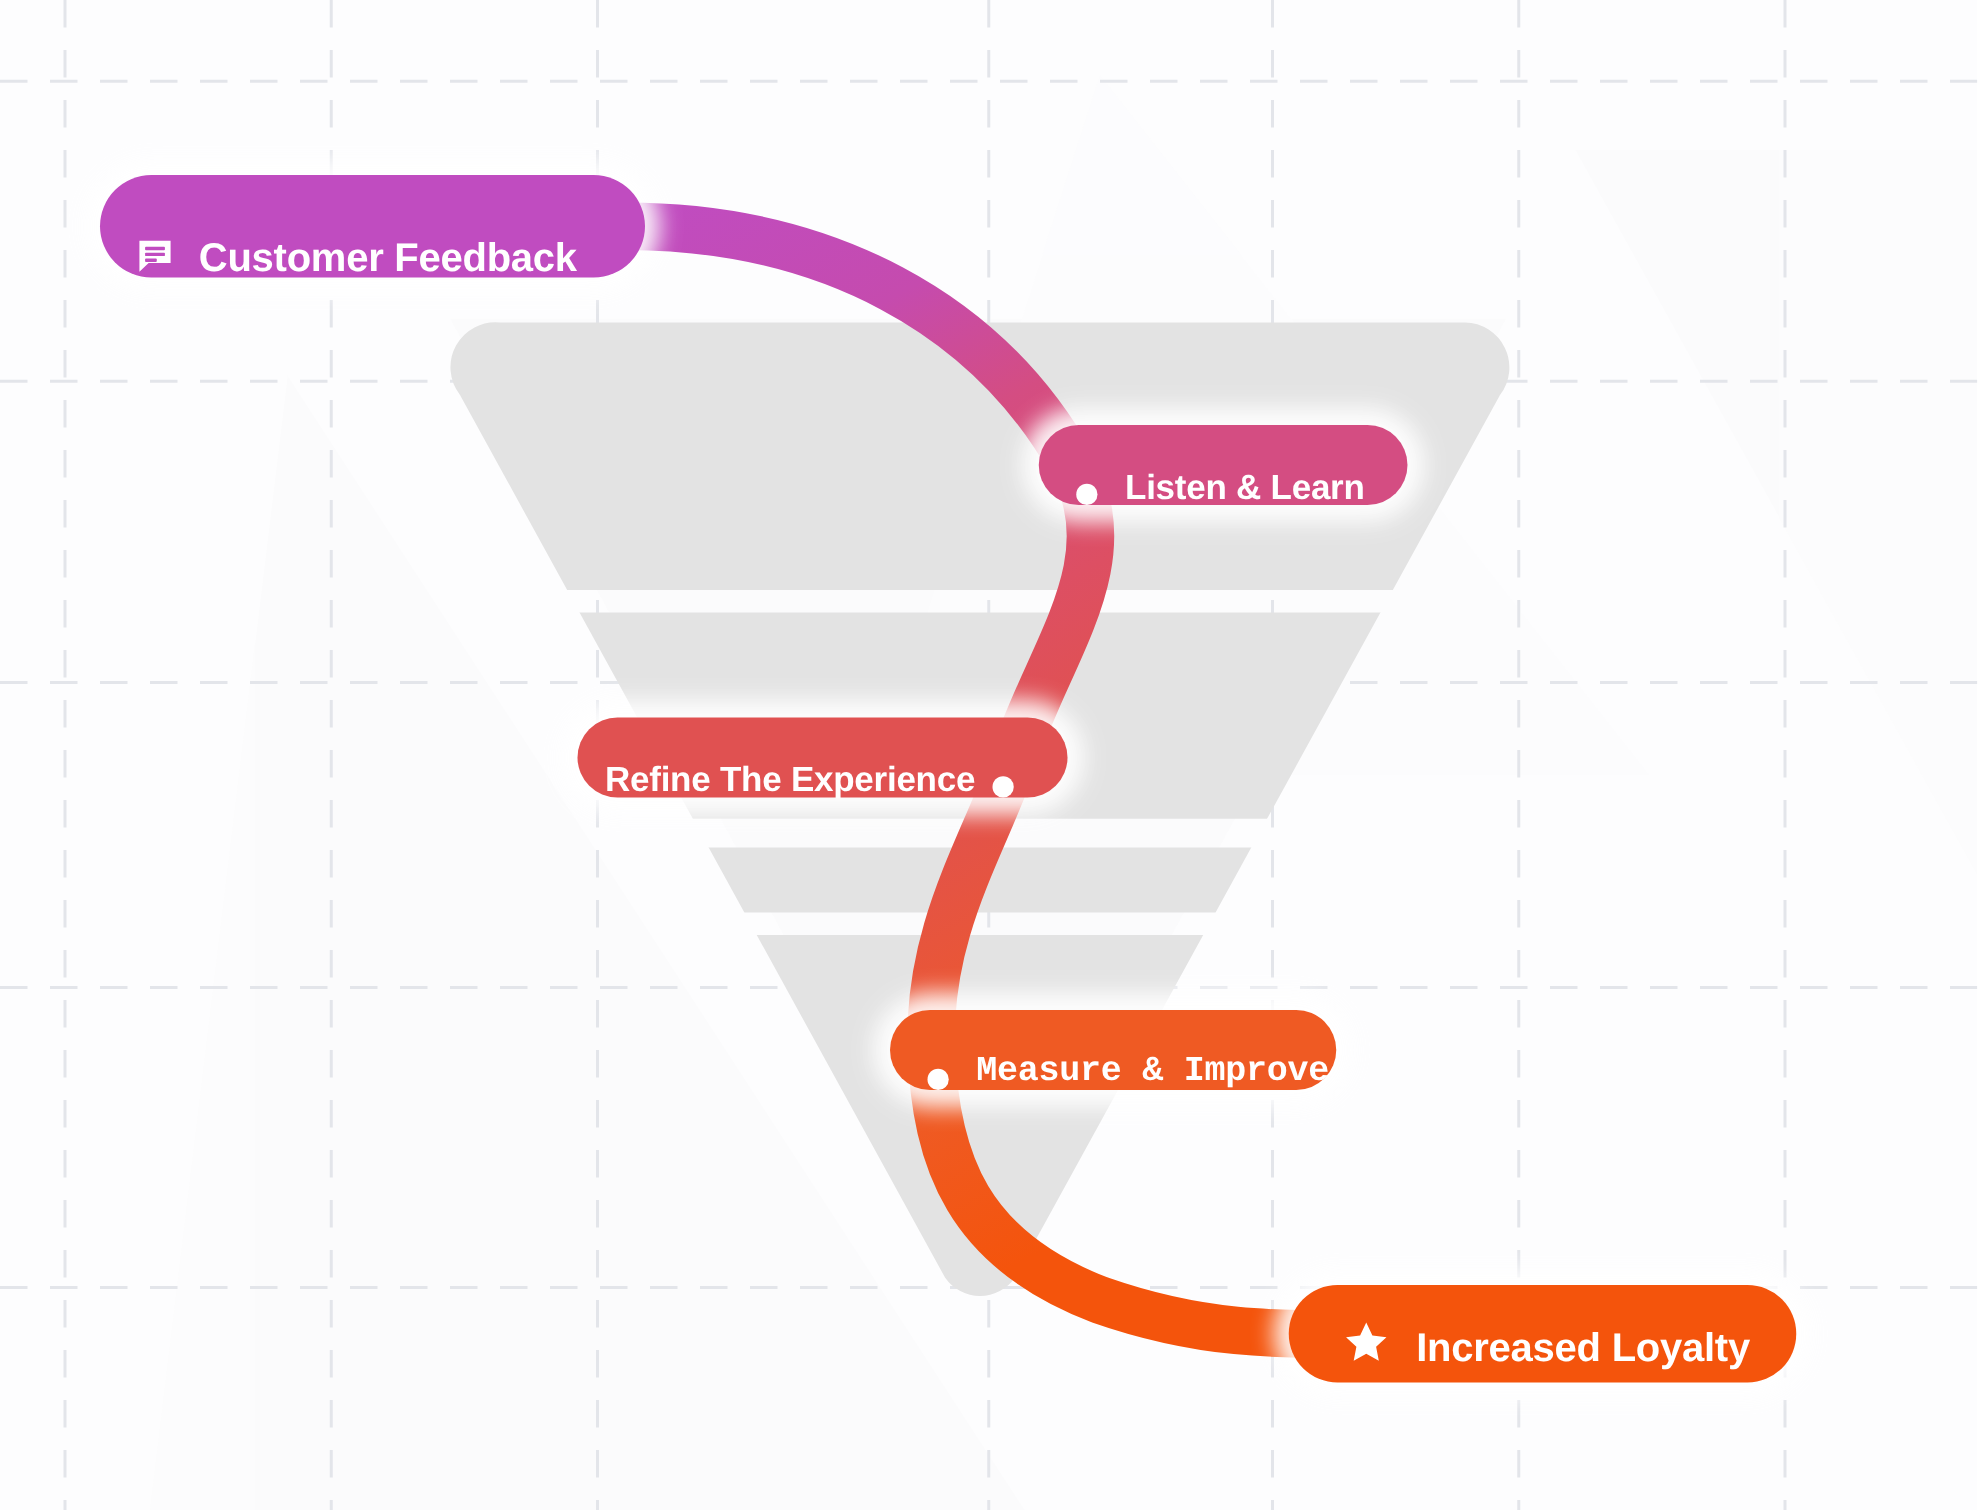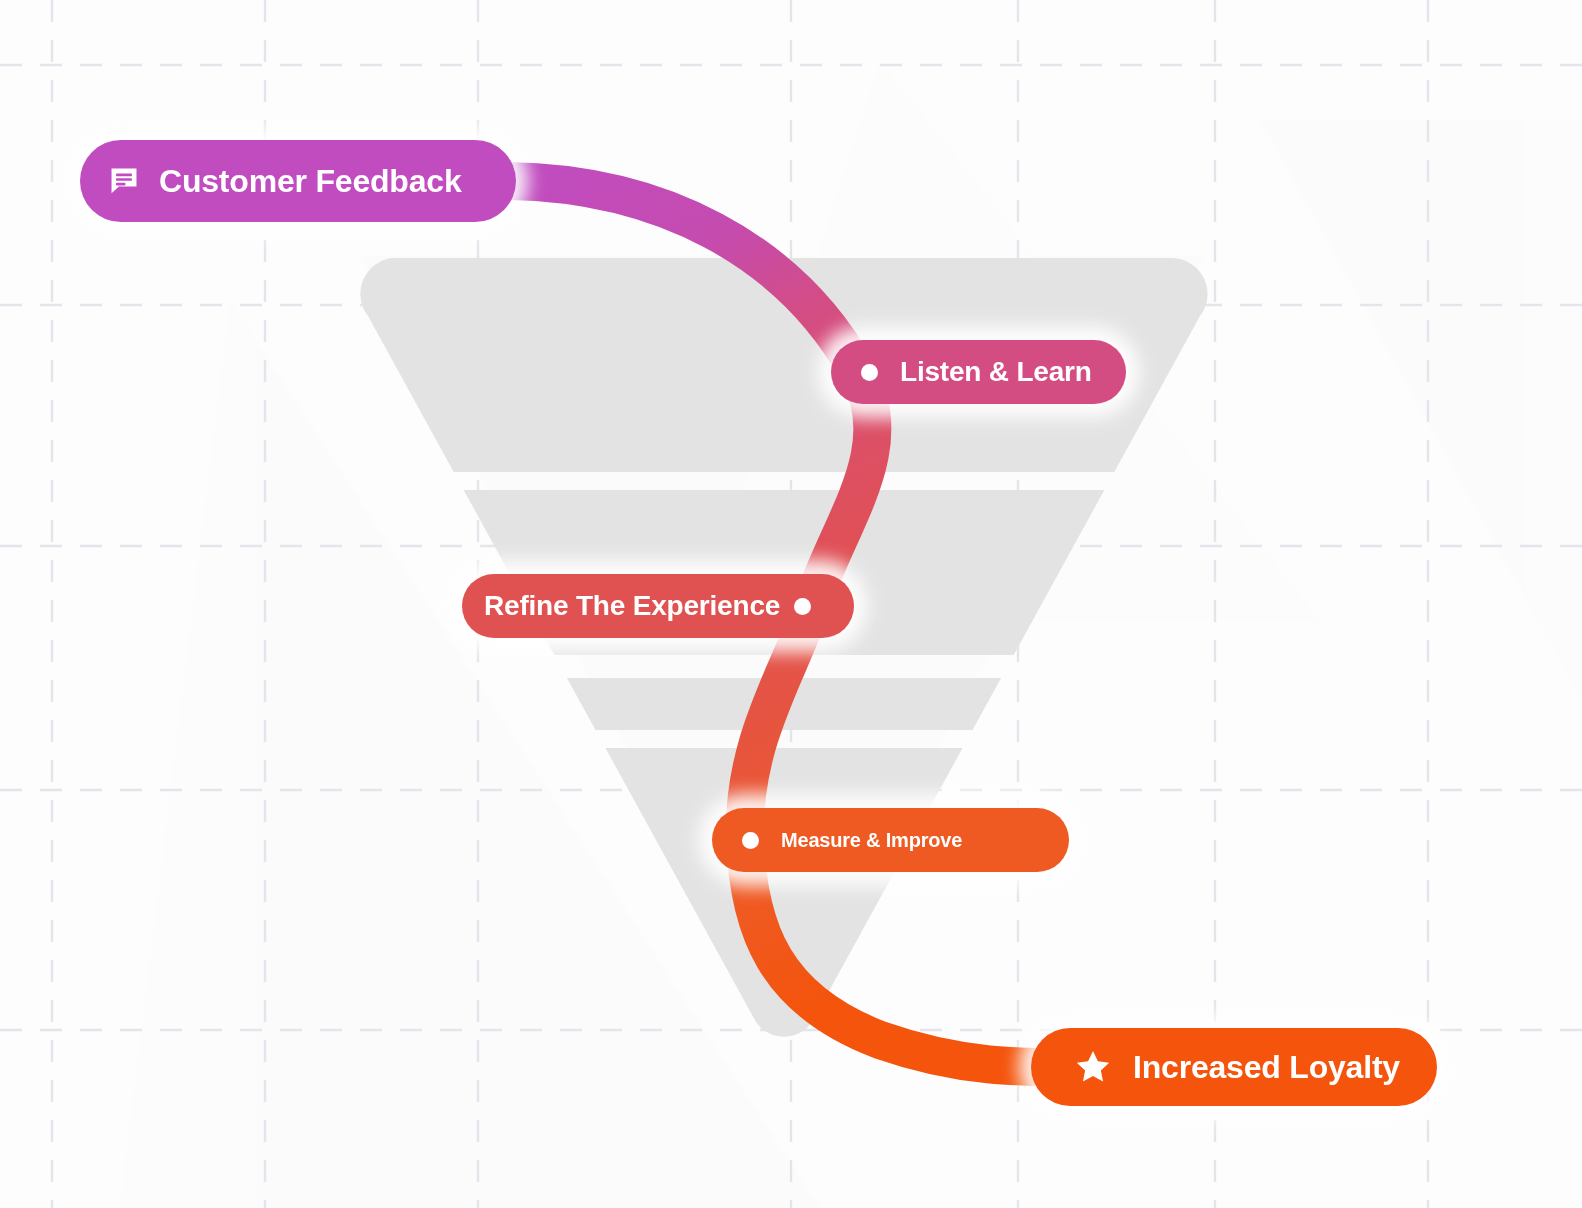--- a/index.html
+++ b/index.html
@@ -19,21 +19,21 @@
   }
   #bg-layer, #funnel-layer, #path-layer {
     position: absolute;
     inset: 0;
     width: 1582px;
     height: 1208px;
   }
   .pill {
     position: absolute;
     display: flex;
-    align-items: center;
+    align-items: flex-end;
     box-sizing: border-box;
     border-radius: 999px;
     color: #ffffff;
     white-space: nowrap;
     z-index: 5;
   }
   .pill-label {
     font-weight: bold;
     letter-spacing: -0.2px;
     line-height: 1;
@@ -150,24 +150,24 @@
     <span class="pill-label" style="font-size:28px;">Listen &amp; Learn</span>
   </div>
 
   <div class="pill" style="left:462px; top:574px; width:392px; height:64px; background:#e05151; padding:0 32px 0 22px; gap:14px;">
     <span class="pill-label" style="font-size:28px;">Refine The Experience</span>
     <span class="pill-dot"></span>
   </div>
 
   <div class="pill" style="left:712px; top:808px; width:357px; height:64px; background:#ef5a23; padding:0 28px 0 30px; gap:22px;">
     <span class="pill-dot"></span>
-    <span class="pill-label" style="font-size:20px;">Measure &amp; Improve</span>
+    <span class="pill-label" style="font-size:28px;font-family:Liberation Mono, monospace;">Measure &amp; Improve</span>
   </div>
 
-  <div class="pill" style="left:1031px; top:1028px; width:406px; height:78px; background:#f4540c; padding:0 28px 0 42px; gap:20px;">
+  <div class="pill" style="left:1031px; top:1028px; width:406px; height:78px; background:#f4540c; padding:0 28px 12px 42px; gap:20px;">
     <span class="pill-icon">
       <svg width="40" height="40" viewBox="0 0 24 24" xmlns="http://www.w3.org/2000/svg">
         <path d="M12 2.4 l2.95 6.2 6.75 .82 -4.97 4.64 1.3 6.66 -6.03 -3.33 -6.03 3.33 1.3 -6.66 -4.97 -4.64 6.75 -.82 z" fill="#ffffff"></path>
       </svg>
     </span>
     <span class="pill-label" style="font-size:32px;">Increased Loyalty</span>
   </div>
 
 </div>
 

